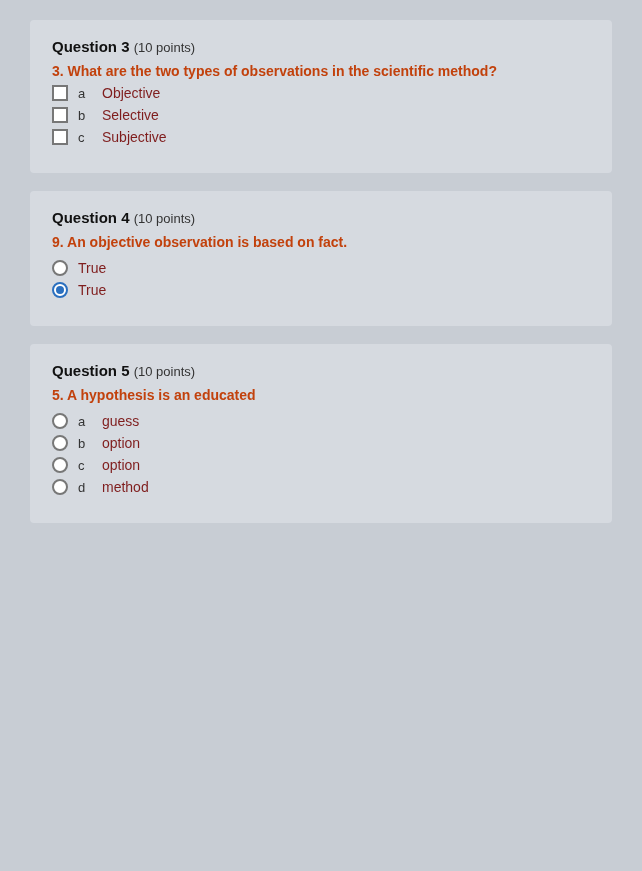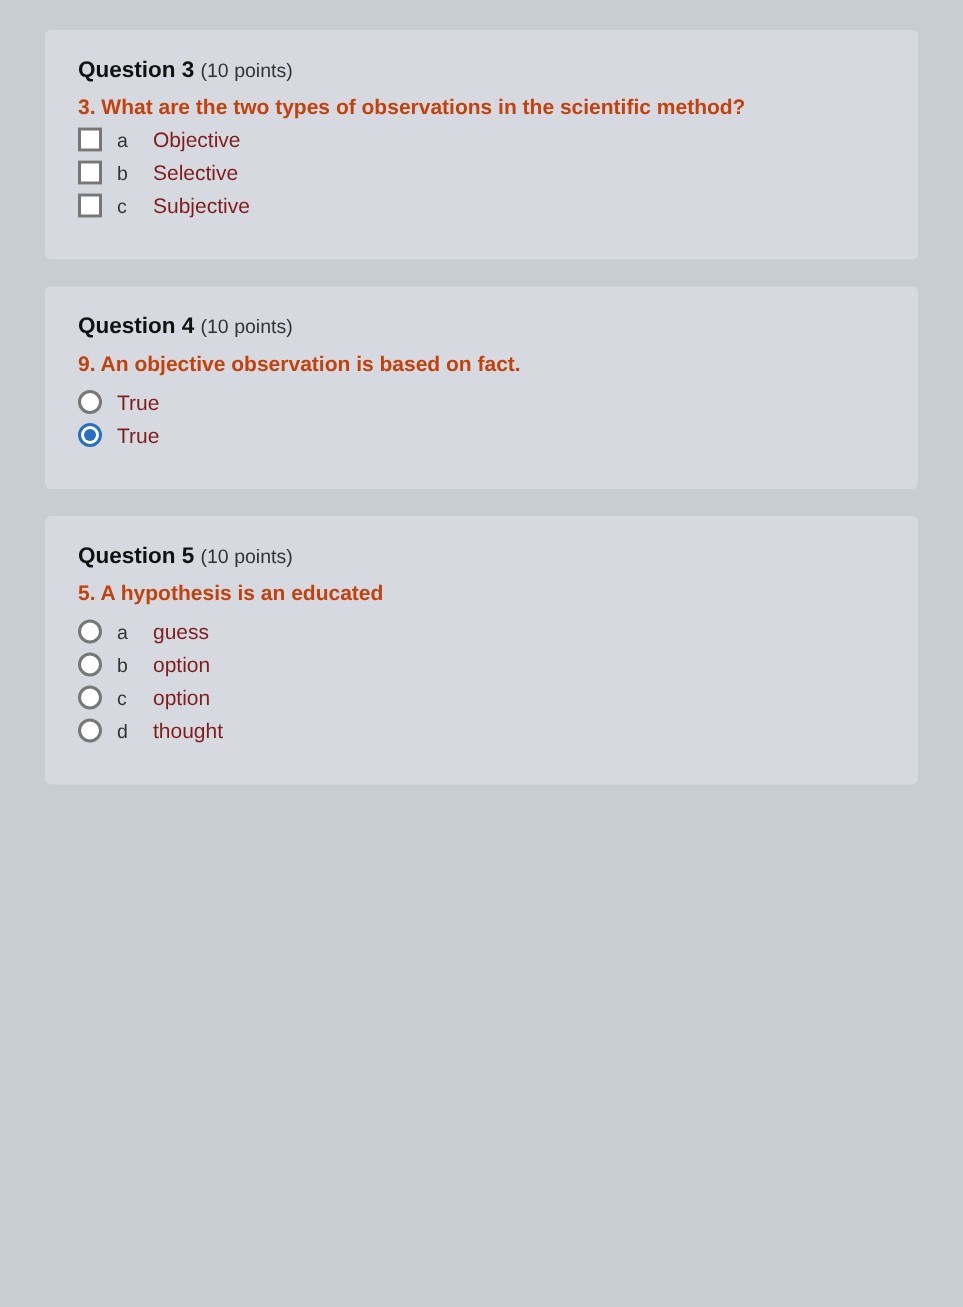--- a/index.html
+++ b/index.html
@@ -176,17 +176,17 @@
           <span class="option-text">option</span>
         </li>
         <li class="option-item">
           <span class="custom-radio"></span>
           <span class="option-letter">c</span>
           <span class="option-text">option</span>
         </li>
         <li class="option-item">
           <span class="custom-radio"></span>
           <span class="option-letter">d</span>
-          <span class="option-text">thought</span>
+          <span class="option-text">method</span>
         </li>
       </ul>
     </div>
   </div>
 
 </body></html>

